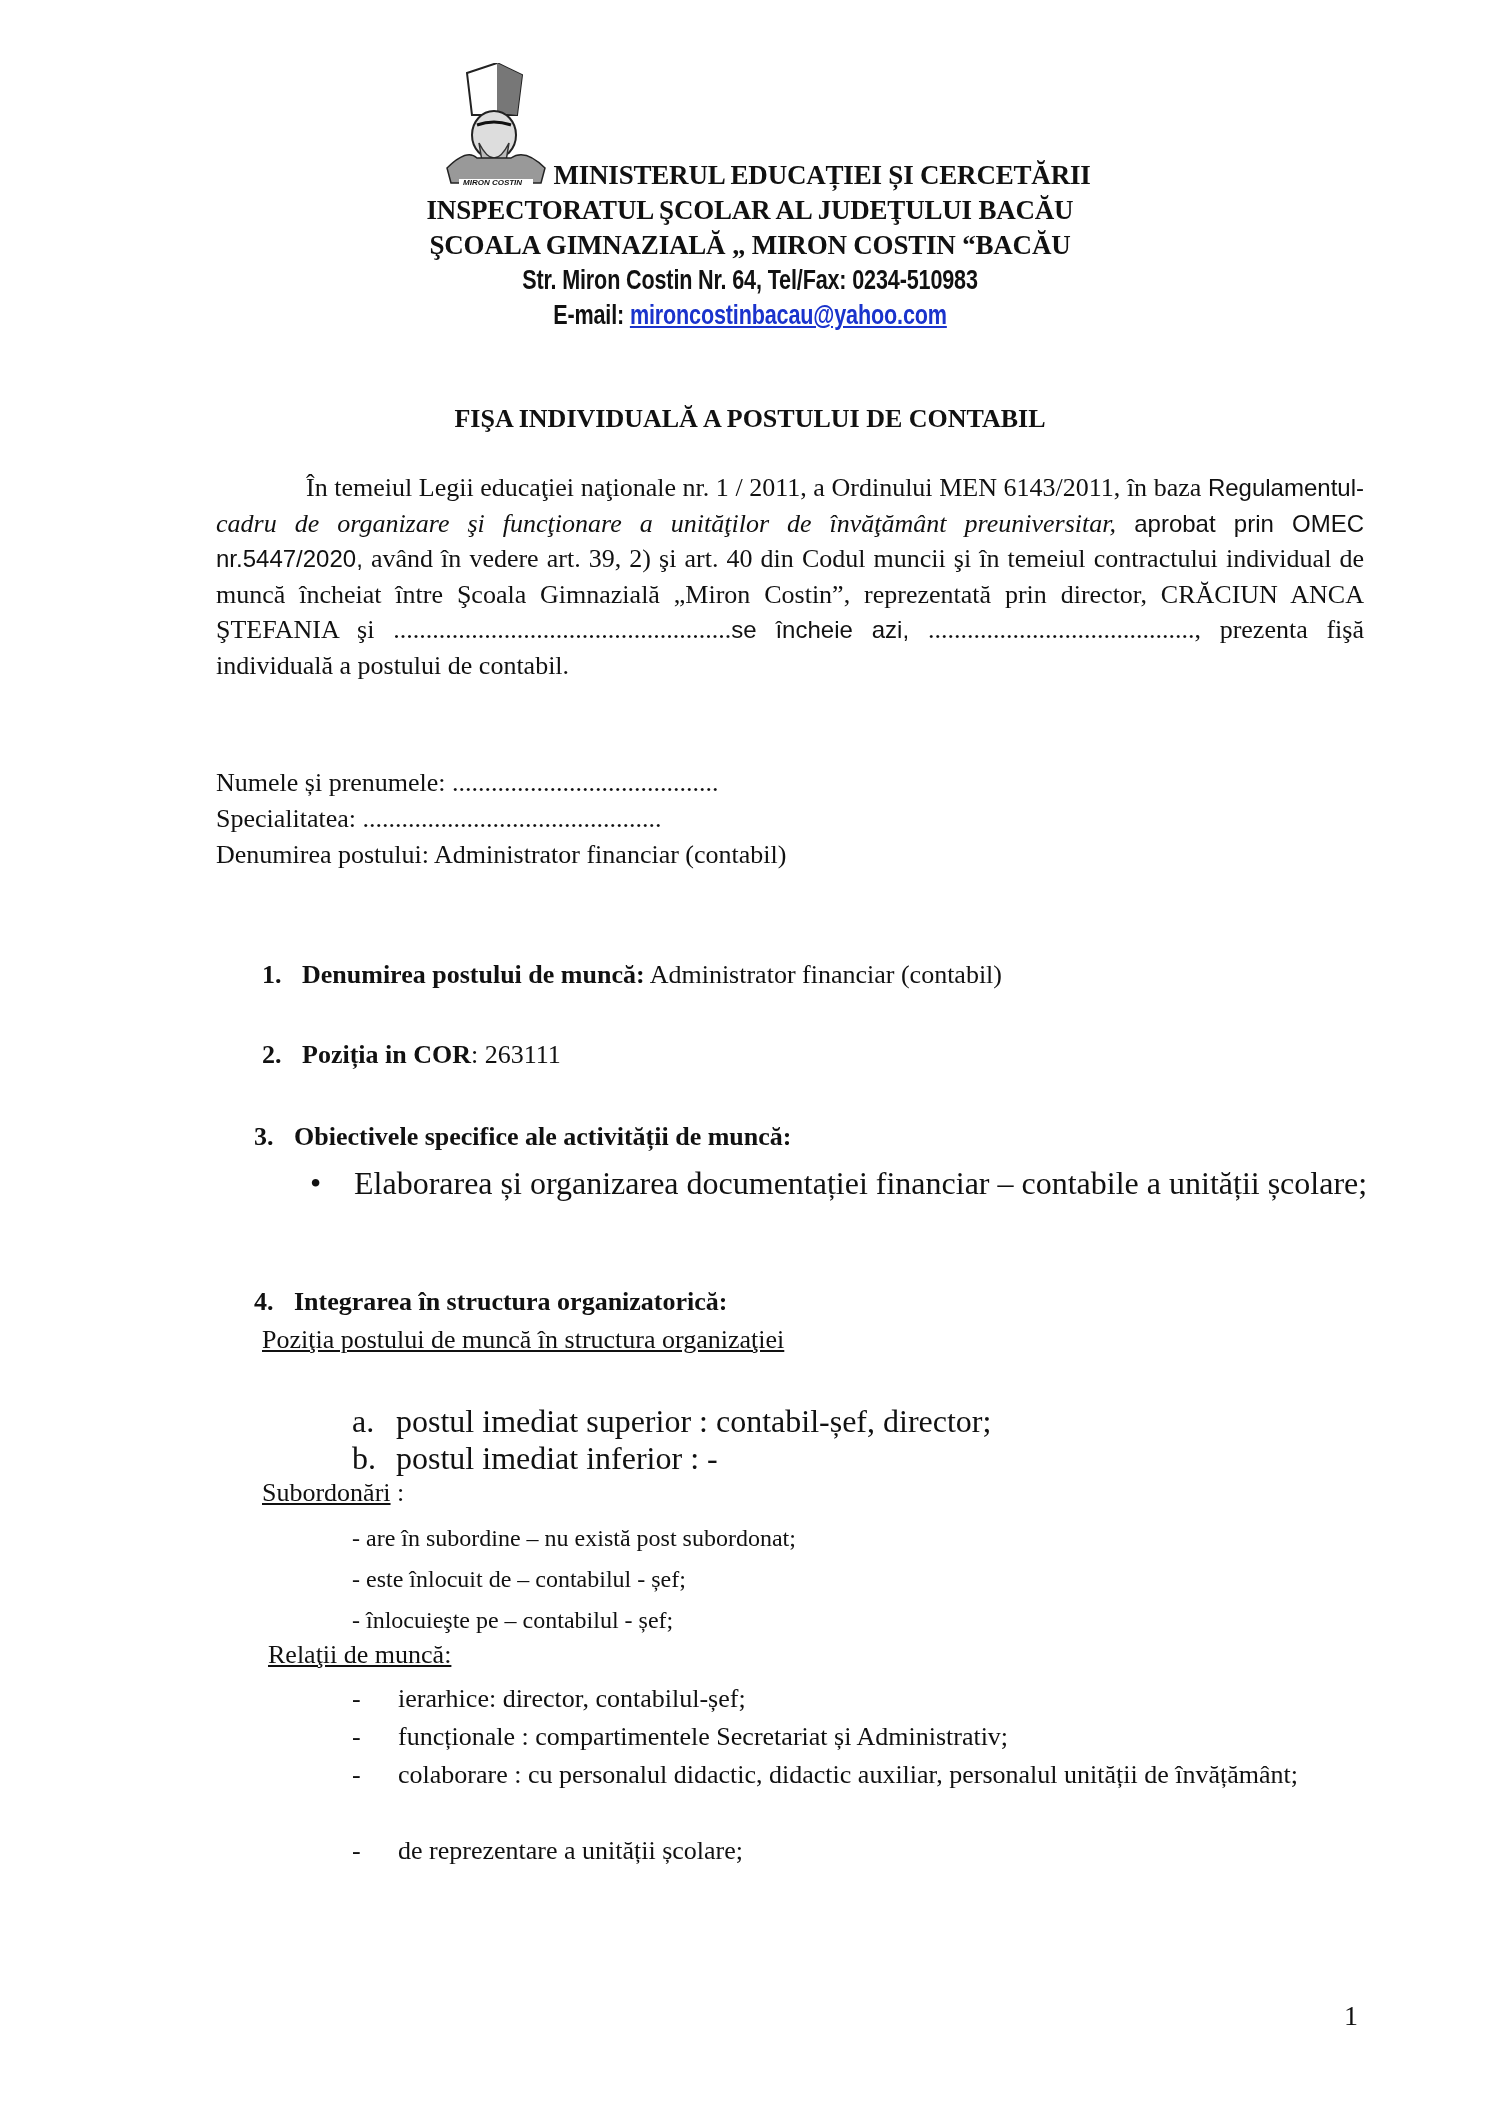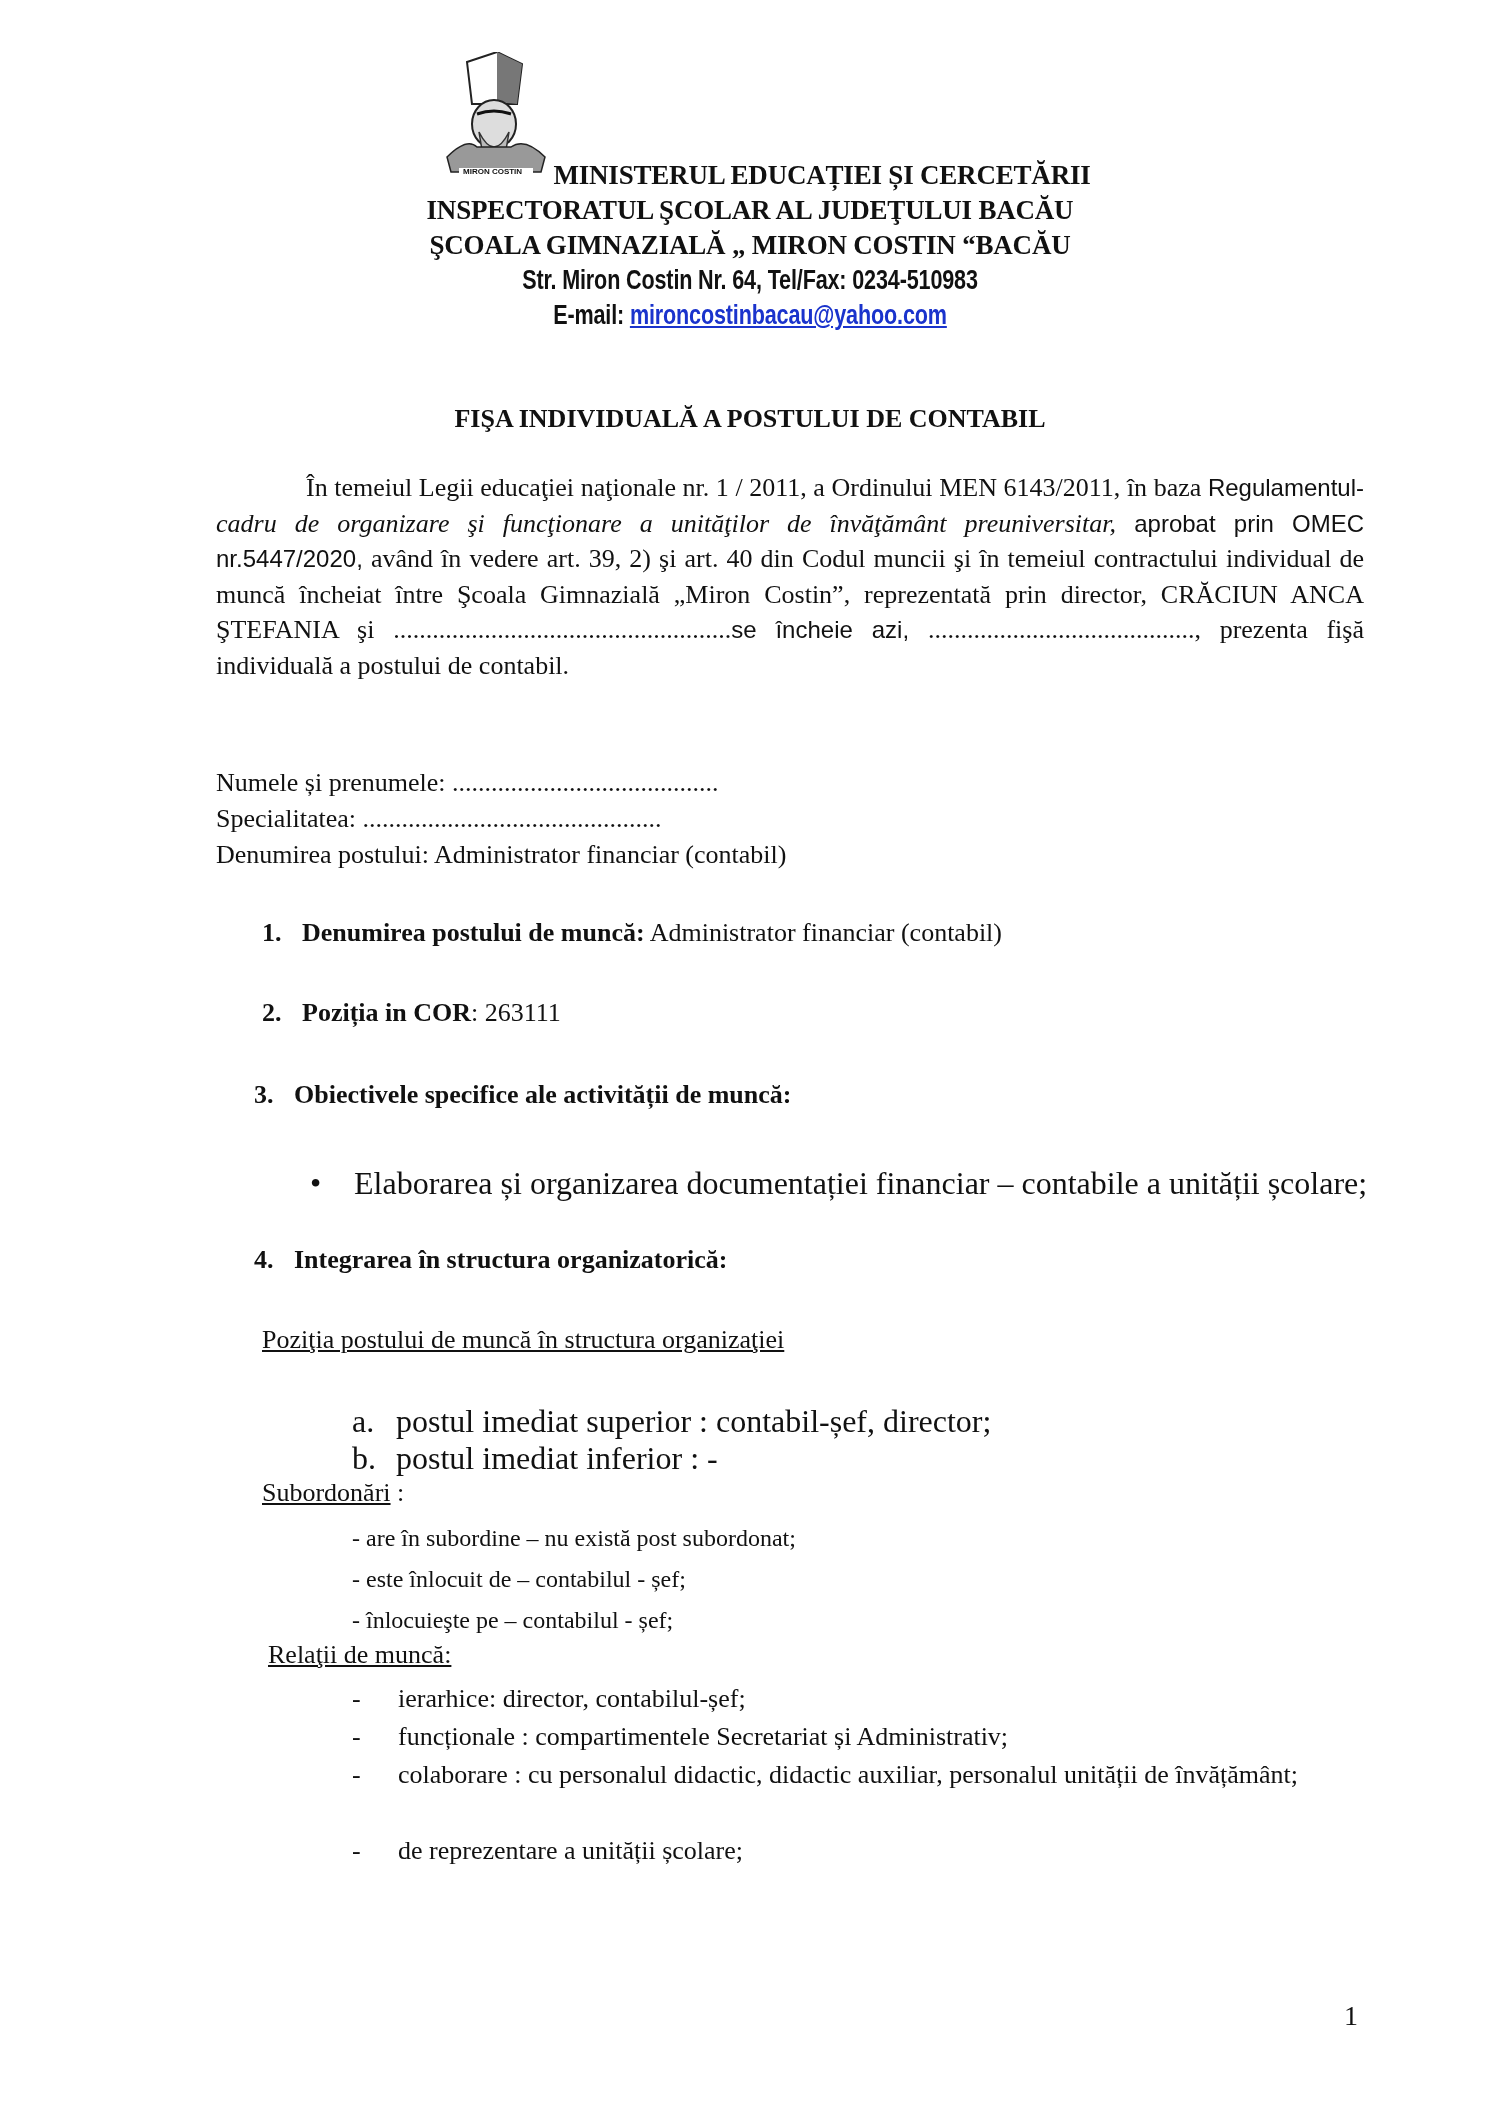--- a/index.html
+++ b/index.html
@@ -13,34 +13,34 @@
       left: 0; width: 1500px; text-align: center;
       font-weight: bold; font-size: 27px; line-height: 34px;
       letter-spacing: -0.2px;
     }
     .hdr.l1 { top: 158px; padding-left: 80px; box-sizing: border-box; margin-left: 32px; }
     .hdr.l2 { top: 193px; }
     .hdr.l3 { top: 228px; }
     .hdr.l4 { top: 263px; font-family: "Liberation Sans", "DejaVu Sans", sans-serif; font-size: 27px; transform: scaleX(0.8); }
     .hdr.l5 { top: 298px; font-family: "Liberation Sans", "DejaVu Sans", sans-serif; font-size: 27px; transform: scaleX(0.8); }
     .hdr a { color: #1a33cc; text-decoration: underline; }
-    .logo { left: 437px; top: 52px; width: 120px; height: 130px; }
+    .logo { left: 437px; top: 63px; width: 120px; height: 130px; font-style: italic; }
     .title { left: 0; width: 1500px; top: 404px; text-align: center; font-weight: bold; font-size: 26px; }
     .para {
       left: 216px; width: 1148px; top: 470px;
       font-size: 26px; line-height: 35.5px; text-align: justify;
     }
     .para .indent { display: inline-block; width: 90px; }
     .para .sans { font-family: "Liberation Sans", "DejaVu Sans", sans-serif; font-size: 24px; }
     .para em { font-style: italic; margin-top: 8px; }
     .field { left: 216px; font-size: 26px; line-height: 36px; }
     .f1 { top: 765px; }
     .f2 { top: 801px; }
     .f3 { top: 837px; }
-    .sec { left: 262px; font-size: 26px; }
+    .sec { left: 262px; font-size: 26px; margin-top: 42px; }
     .sec b { font-weight: bold; }
     .s1 { top: 918px; }
     .s2 { top: 998px; font-family: Liberation Serif, serif; }
     .s3 { top: 1080px; left: 254px; }
     .s4 { top: 1245px; left: 254px; }
     .num { display: inline-block; width: 40px; font-weight: bold; }
     .bullet { left: 310px; top: 1165px; font-size: 32px; }
     .bullet .dot { display: inline-block; width: 44px; }
     .ul { text-decoration: underline; }
     .pos { left: 262px; top: 1325px; font-size: 26px; }

